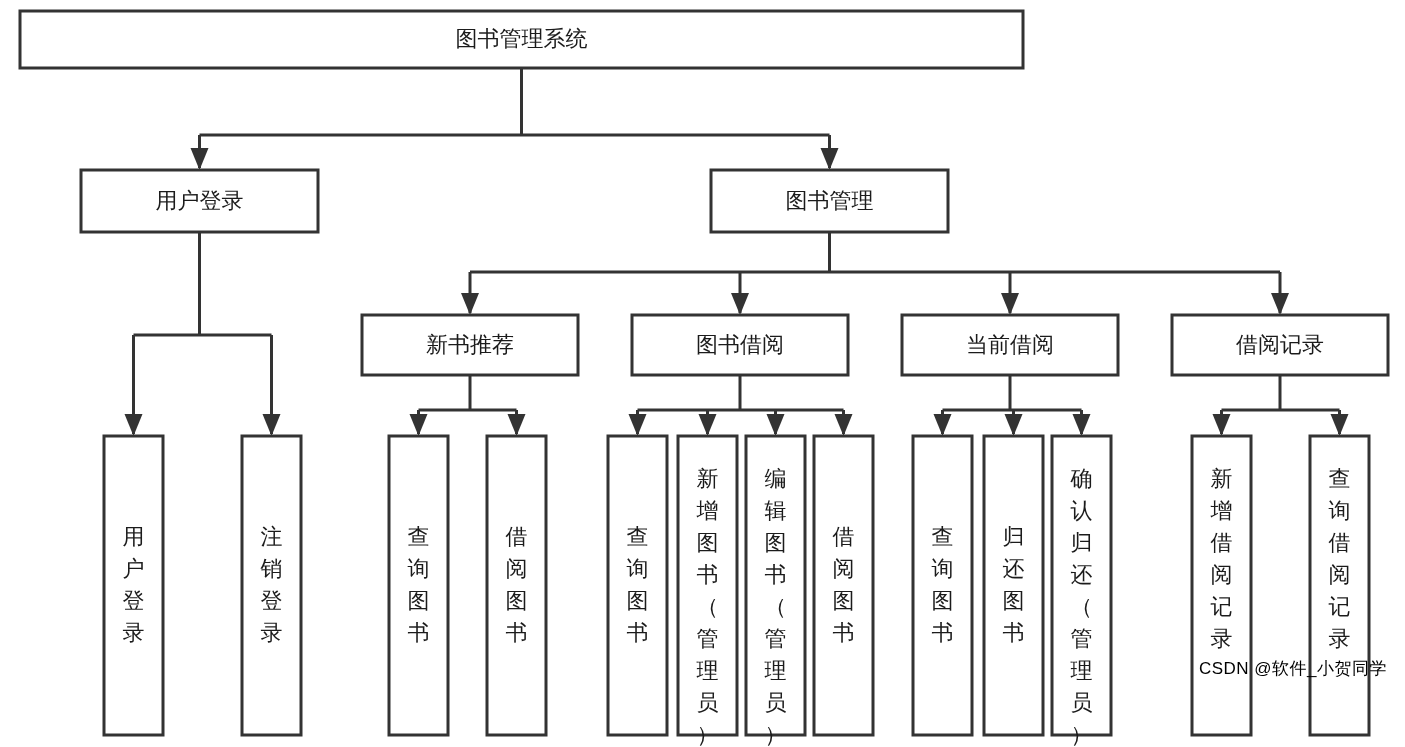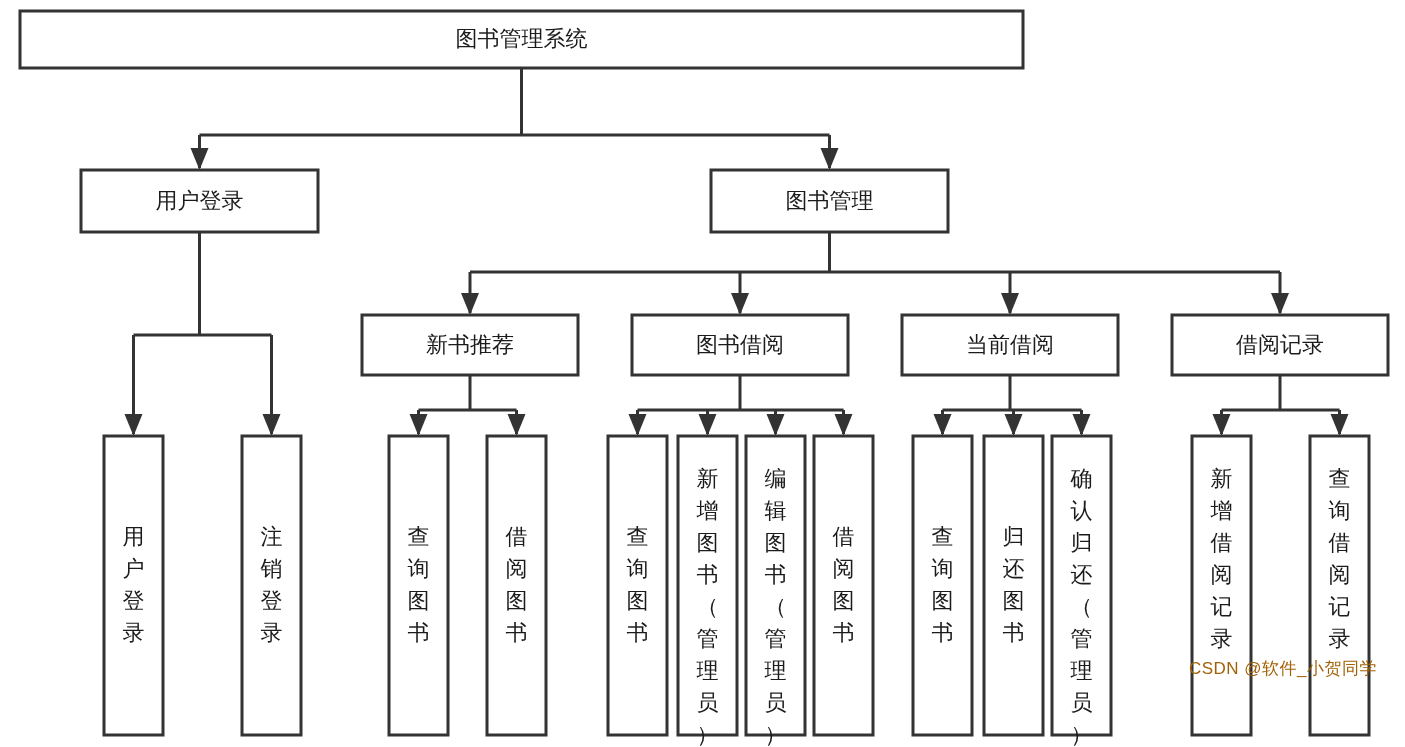--- a/index.html
+++ b/index.html
@@ -48,25 +48,25 @@
   }
   .node-label-v {
     font-family: "Liberation Sans", "DejaVu Sans", sans-serif;
     font-size: 22px;
     fill: #1b1b1b;
     text-anchor: middle;
     dominant-baseline: middle;
   }
   .watermark {
     position: absolute;
-    right: 28px;
+    right: 18px;
     bottom: 4px;
     font-family: "Liberation Sans", "DejaVu Sans", sans-serif;
     font-size: 17px;
-    color: #a16207;
+    color: #000000;
     letter-spacing: 0.5px;
     white-space: nowrap;
     user-select: none;
   }
 </style>
 </head>
 <body>
 
 <div id="diagram-root">
 

